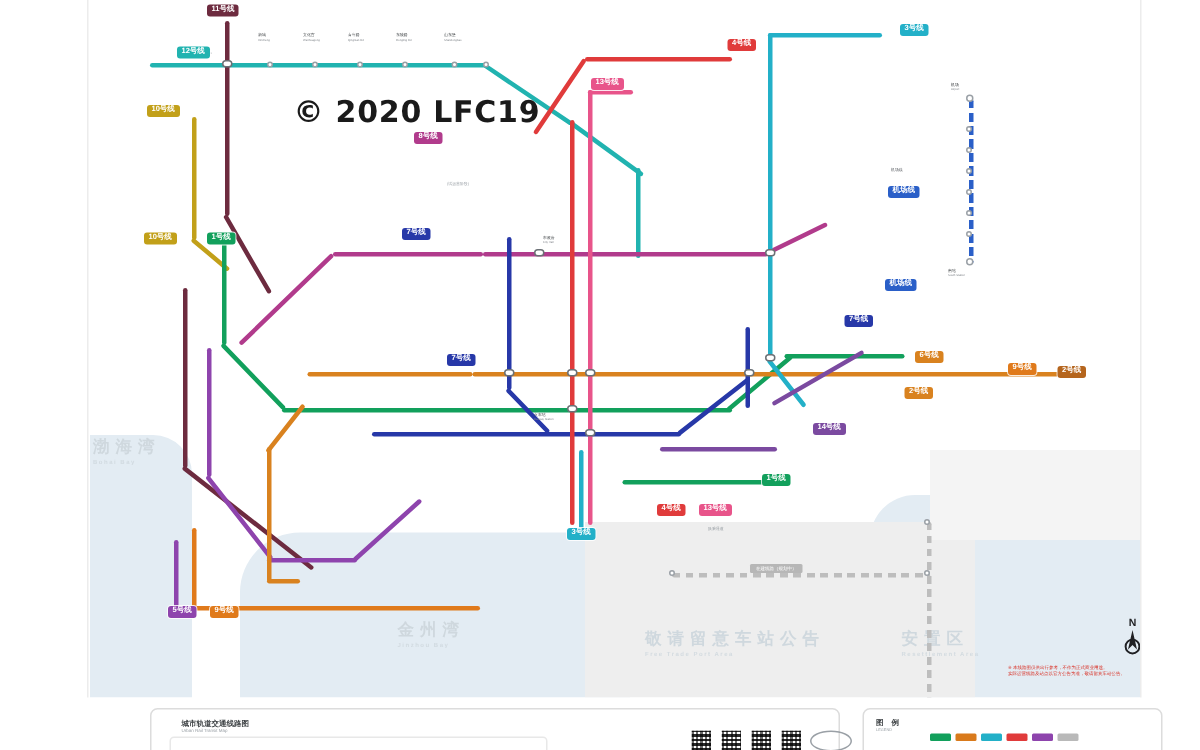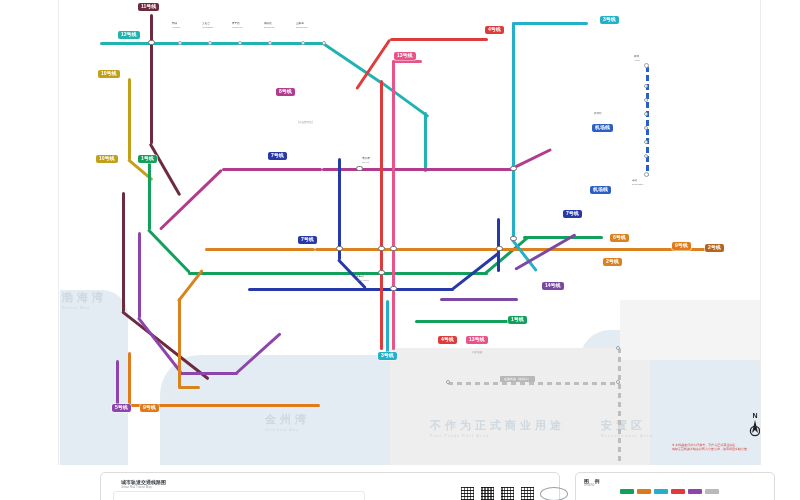--- a/index.html
+++ b/index.html
@@ -134,21 +134,21 @@
 
     <div class="region-label" style="left:2px;top:290px">
       <span class="cn">渤海湾</span>
       <span class="en">Bohai Bay</span>
     </div>
     <div class="region-label" style="left:205px;top:412px">
       <span class="cn">金州湾</span>
       <span class="en">Jinzhou Bay</span>
     </div>
     <div class="region-label" style="left:370px;top:418px">
-      <span class="cn">不作为正式商业用途</span>
+      <span class="cn">敬请留意车站公告</span>
       <span class="en">Free Trade Port Area</span>
     </div>
     <div class="region-label" style="left:541px;top:418px">
       <span class="cn">安置区</span>
       <span class="en">Resettlement Area</span>
     </div>
 
     <div class="ln h" style="left:40px;top:42px;width:225px;background:#21b3b0"></div>
     <div class="ln diag" style="left:263px;top:42px;width:70px;background:#21b3b0;transform:rotate(34deg)"></div>
     <div class="ln diag" style="left:320px;top:80px;width:60px;background:#21b3b0;transform:rotate(36deg)"></div>
@@ -324,20 +324,21 @@
         <circle cx="8" cy="11" r="4.6" fill="none" stroke="#202124" stroke-width="1.3"></circle>
       </svg>
     </div>
 
     <div class="disclaimer" style="white-space:pre-line">※ 本线路图仅供出行参考，不作为正式商业用途。
 实际运营线路及站点以官方公告为准，敬请留意车站公告。</div>
 
   </div>
 
   <div class="watermark">
+    <div class="l1">© 2020 LFC19</div>
   </div>
 
   <div class="bottom-bar"></div>
 
   <div class="legend-card">
     <div class="lc-title">城市轨道交通线路图</div>
     <div class="lc-sub">Urban Rail Transit Map</div>
     <div class="lc-inner"></div>
   </div>
 

